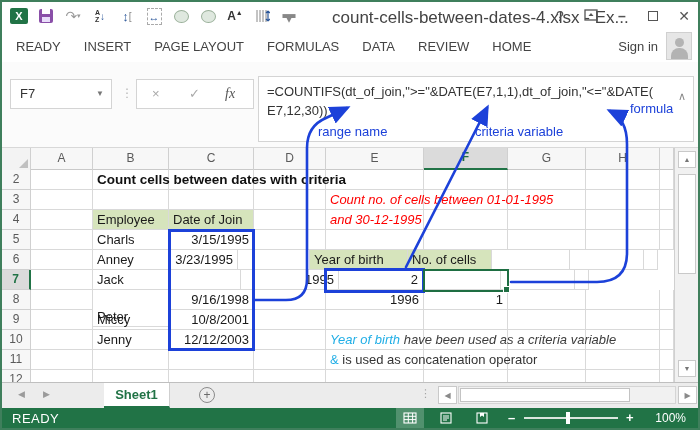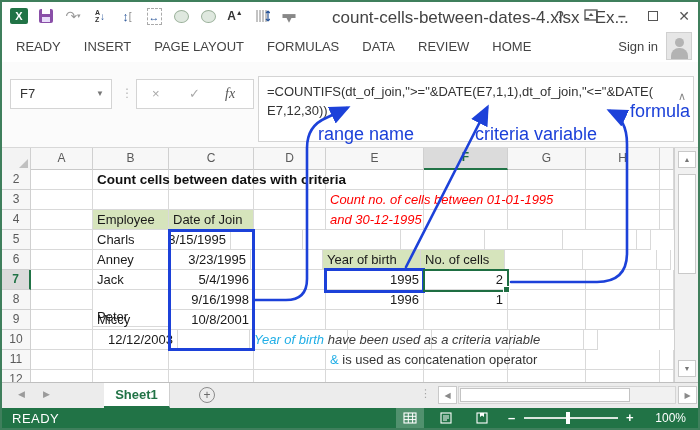--- a/index.html
+++ b/index.html
@@ -82,21 +82,21 @@
   .active-cell:after { content:""; position:absolute; right:-3px; bottom:-3px; width:5px; height:5px; background:#1e6e42; border:1px solid #fff; }
 
   
   .vscroll { position:absolute; left:672px; top:0; width:24px; height:234px; background:#f1f1f1; border-left:1px solid #d0d0d0; z-index:5; }
   .vs-btn { position:absolute; left:3px; width:18px; height:17px; background:#fff; border:1px solid #c9c9c9; color:#777; font-size:7px; text-align:center; line-height:16px; }
   .vs-up { top:3px; } .vs-down { top:212px; }
   .vs-thumb { position:absolute; left:3px; top:26px; width:18px; height:100px; background:#fff; border:1px solid #c9c9c9; }
 
   
   .overlay-svg { position:absolute; left:0; top:0; width:700px; height:430px; z-index:6; pointer-events:none; }
-  .ann-label { position:absolute; z-index:7; color:#1c41d9; font-size:18px; white-space:nowrap; pointer-events:none; }
+  .ann-label { position:absolute; z-index:7; color:#1c41d9; font-size:13px; white-space:nowrap; pointer-events:none; }
 
   
   .tabbar { position:relative; height:26px; background:#ececec; border-top:1px solid #bfbfbf; }
   .nav-arrows { position:absolute; left:16px; top:6px; display:flex; gap:18px; color:#9a9a9a; font-size:9px; }
   .sheet-tab { position:absolute; left:102px; top:0; width:66px; height:25px; background:#fff; border-right:1px solid #cfcfcf; border-bottom:2px solid #217346; color:#217346; font-weight:bold; font-size:13px; text-align:center; line-height:23px; }
   .new-sheet { position:absolute; left:197px; top:4px; width:16px; height:16px; border:1px solid #8a8a8a; border-radius:50%; color:#6a6a6a; font-size:12px; text-align:center; line-height:14px; }
   .hs-dots { position:absolute; left:418px; top:4px; color:#a5a5a5; font-size:11px; }
   .hs-btn { position:absolute; top:3px; width:19px; height:18px; background:#fff; border:1px solid #c9c9c9; color:#8a8a8a; font-size:8px; text-align:center; line-height:17px; }
   .hs-left { left:436px; } .hs-right { left:676px; }
   .hs-track { position:absolute; left:456px; top:3px; width:218px; height:18px; background:#f1f1f1; border:1px solid #d5d5d5; }
@@ -271,59 +271,56 @@
           <div class="cell" style="width: 78px;"></div>
           <div class="cell" style="width: 74px;"></div>
           <div class="cell" style="width: 14px;"></div>
         </div>
         <div class="grow">
           <span class="rowhdr">5</span>
           <div class="cell" style="width: 62px;"></div>
           <div class="cell" style="width: 76px;">
             <span class="ctext">Charls</span>
           </div>
-          <div class="cell num" style="width: 62px;">
+          <div class="cell num" style="width: 85px;">
             <span class="ctext">3/15/1995</span>
           </div>
           <div class="cell" style="width: 72px;"></div>
           <div class="cell" style="width: 98px;"></div>
           <div class="cell" style="width: 84px;"></div>
           <div class="cell" style="width: 78px;"></div>
           <div class="cell" style="width: 74px;"></div>
           <div class="cell" style="width: 14px;"></div>
         </div>
         <div class="grow">
           <span class="rowhdr">6</span>
           <div class="cell" style="width: 62px;"></div>
           <div class="cell" style="width: 76px;">
             <span class="ctext">Anney</span>
           </div>
-          <div class="cell num" style="width: 82px;">
+          <div class="cell num" style="width: 69px;">
             <span class="ctext">3/23/1995</span>
           </div>
           <div class="cell" style="width: 72px;"></div>
           <div class="cell green-fill" style="width: 98px;">
             <span class="ctext">Year of birth</span>
           </div>
           <div class="cell green-fill" style="width: 84px;">
             <span class="ctext">No. of cells</span>
           </div>
           <div class="cell" style="width: 78px;"></div>
           <div class="cell" style="width: 74px;"></div>
           <div class="cell" style="width: 14px;"></div>
         </div>
         <div class="grow">
           <span class="rowhdr sel">7</span>
           <div class="cell" style="width: 62px;"></div>
           <div class="cell" style="width: 76px;">
             <span class="ctext">Jack</span>
           </div>
-          <div class="cell num" style="width: 85px;">
-            <span class="ctext">5/4/1996</span>
-          </div>
           <div class="cell" style="width: 72px;"></div>
           <div class="cell num" style="width: 98px;">
             <span class="ctext">1995</span>
           </div>
           <div class="cell num" style="width: 84px;">
             <span class="ctext">2</span>
           </div>
           <div class="cell" style="width: 78px;"></div>
           <div class="cell" style="width: 74px;"></div>
           <div class="cell" style="width: 14px;"></div>
@@ -360,20 +357,23 @@
           <div class="cell" style="width: 72px;"></div>
           <div class="cell" style="width: 98px;"></div>
           <div class="cell" style="width: 84px;"></div>
           <div class="cell" style="width: 78px;"></div>
           <div class="cell" style="width: 74px;"></div>
           <div class="cell" style="width: 14px;"></div>
         </div>
         <div class="grow">
           <span class="rowhdr">10</span>
           <div class="cell" style="width: 62px;"></div>
+          <div class="cell" style="width: 76px;">
+            <span class="ctext">Jenny</span>
+          </div>
           <div class="cell num" style="width: 85px;">
             <span class="ctext">12/12/2003</span>
           </div>
           <div class="cell" style="width: 72px;"></div>
           <div class="cell" style="width: 98px;">
             <span class="ctext"><span class="seg cyan-italic">Year of birth </span><span class="seg dark-italic">have been used as a criteria variable</span></span>
           </div>
           <div class="cell" style="width: 84px;"></div>
           <div class="cell" style="width: 78px;"></div>
           <div class="cell" style="width: 74px;"></div>

